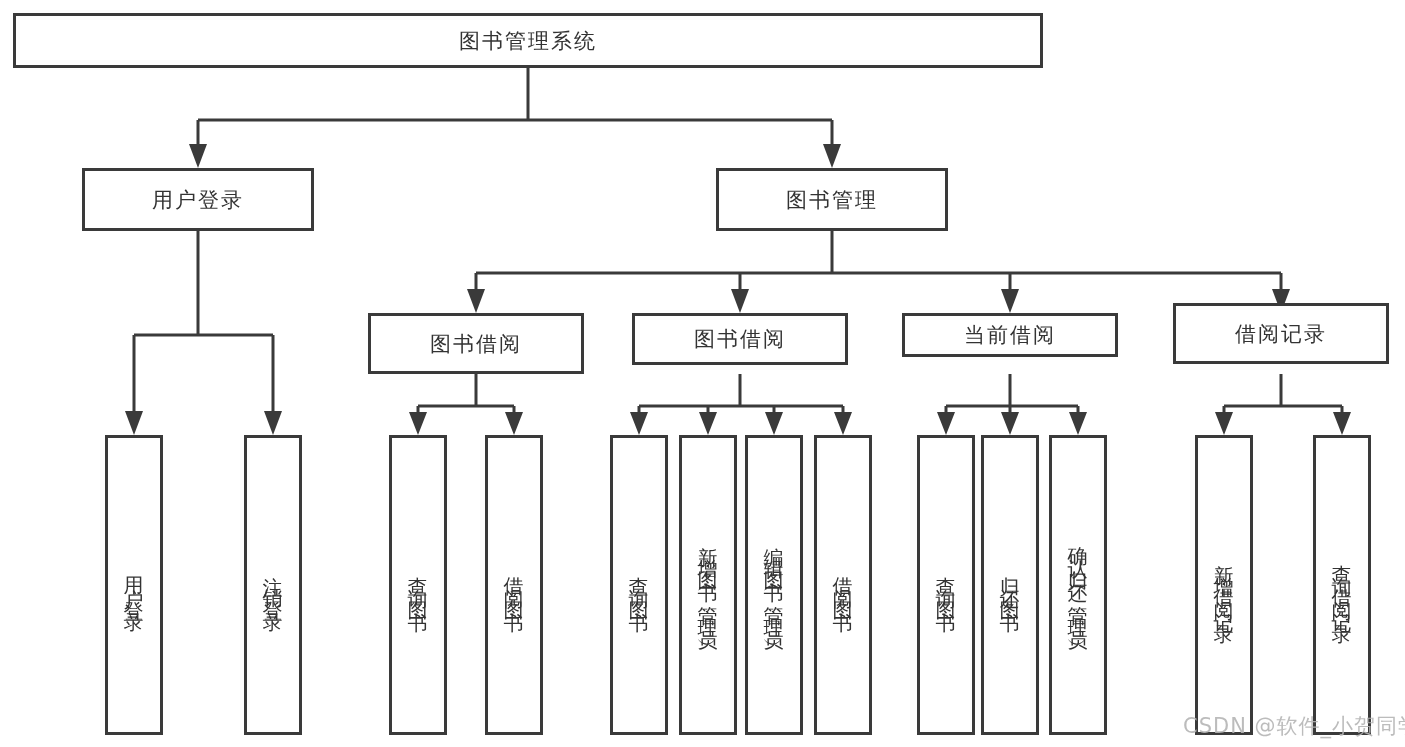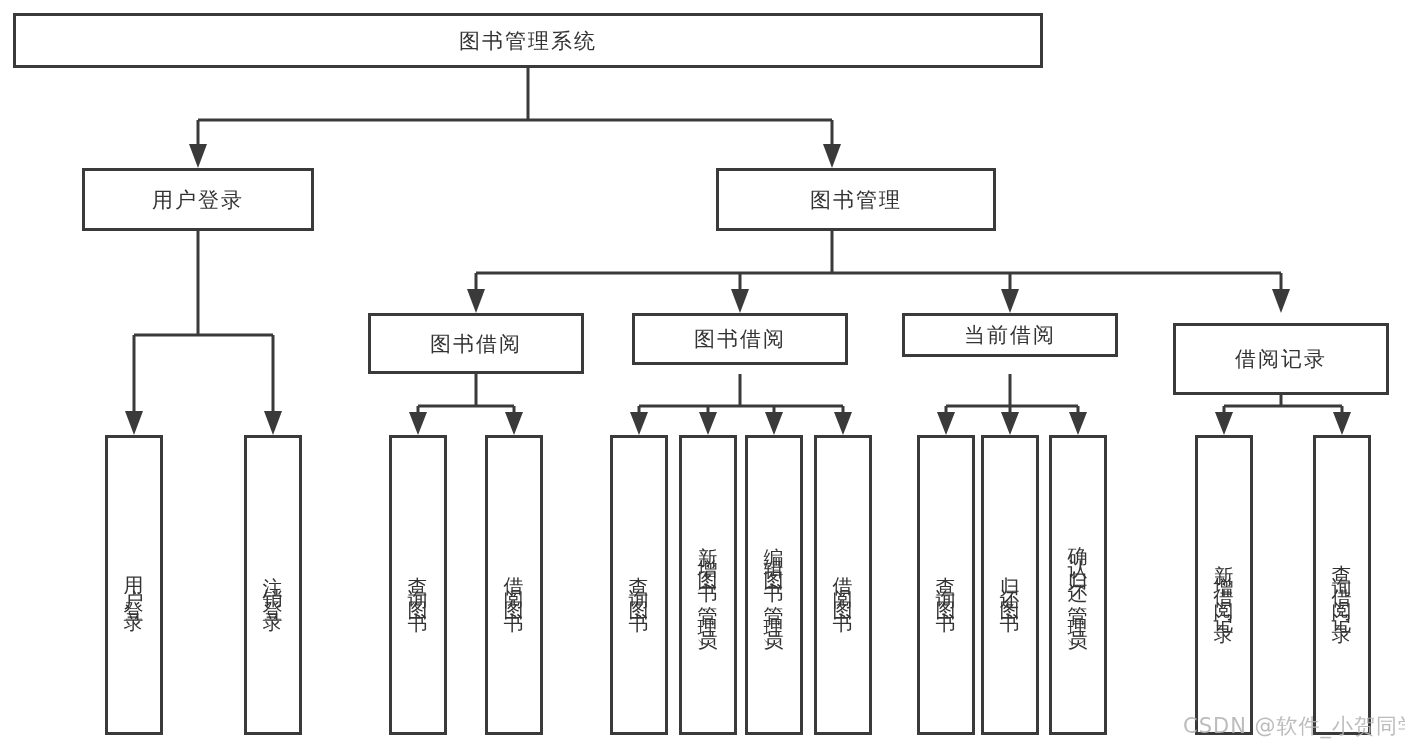--- a/index.html
+++ b/index.html
@@ -63,26 +63,26 @@
     </g>
     <g>
       <path class="ln" d="M1281 374 V406 M1224 406 H1342 M1224 406 V414 M1342 406 V414"></path>
       <path class="ar" d="M1215 412 H1233 L1224 435 Z M1333 412 H1351 L1342 435 Z"></path>
     </g>
   </svg>
 
   <div class="box hbox" style="left:13px;top:13px;width:1030px;height:55px">图书管理系统</div>
 
   <div class="box hbox" style="left:82px;top:168px;width:232px;height:63px">用户登录</div>
-  <div class="box hbox" style="left:716px;top:168px;width:280px;height:63px">图书管理</div>
+  <div class="box hbox" style="left:716px;top:168px;width:232px;height:63px">图书管理</div>
 
   <div class="box hbox" style="left:368px;top:313px;width:216px;height:61px">图书借阅</div>
   <div class="box hbox" style="left:632px;top:313px;width:216px;height:52px">图书借阅</div>
   <div class="box hbox" style="left:902px;top:313px;width:216px;height:44px">当前借阅</div>
-  <div class="box hbox" style="left:1173px;top:323px;width:216px;height:72px">借阅记录</div>
+  <div class="box hbox" style="left:1173px;top:303px;width:216px;height:61px">借阅记录</div>
 
   <div class="box leaf" style="left:105px">用户登录</div>
   <div class="box leaf" style="left:244px">注销登录</div>
 
   <div class="box leaf" style="left:389px">查询图书</div>
   <div class="box leaf" style="left:485px">借阅图书</div>
 
   <div class="box leaf" style="left:610px">查询图书</div>
   <div class="box leaf" style="left:679px">新增图书（管理员）</div>
   <div class="box leaf" style="left:745px">编辑图书（管理员）</div>

